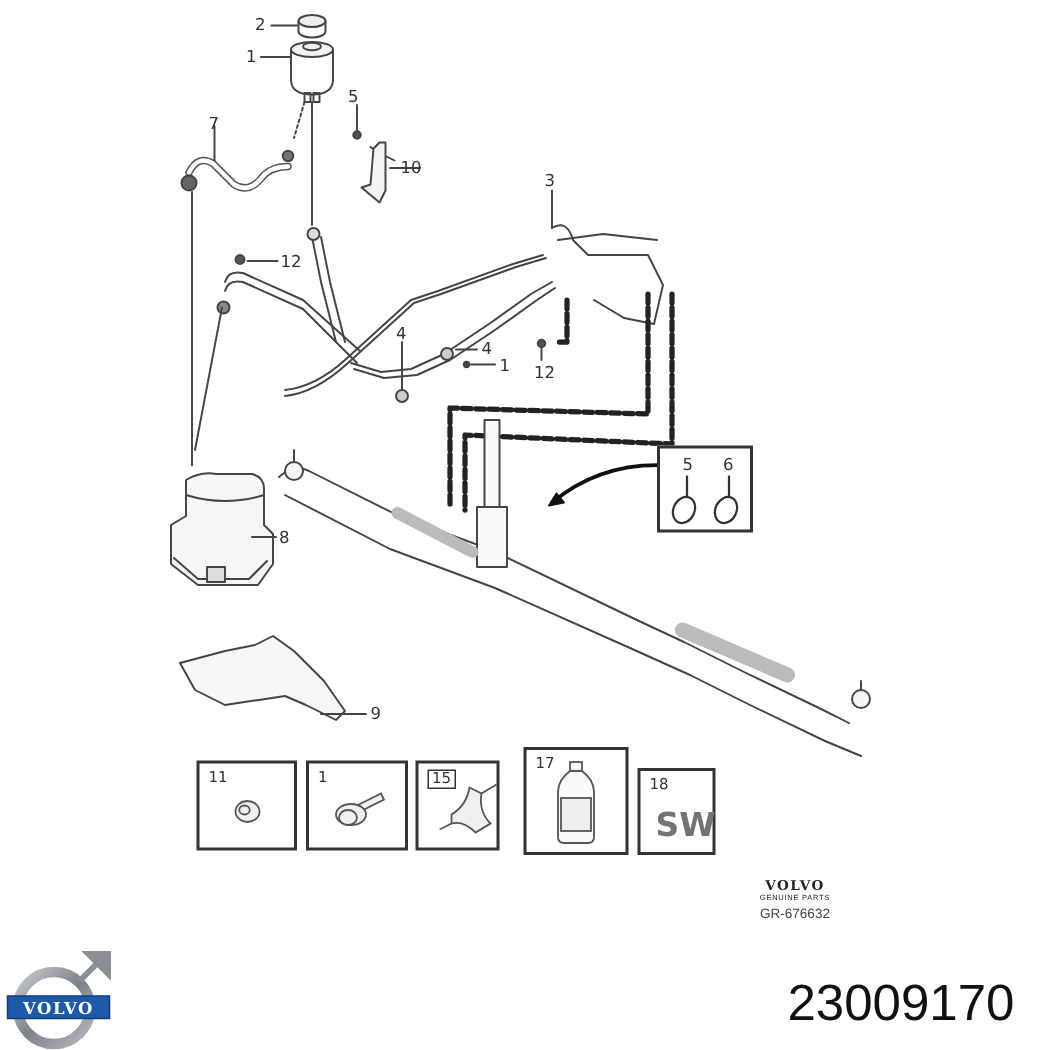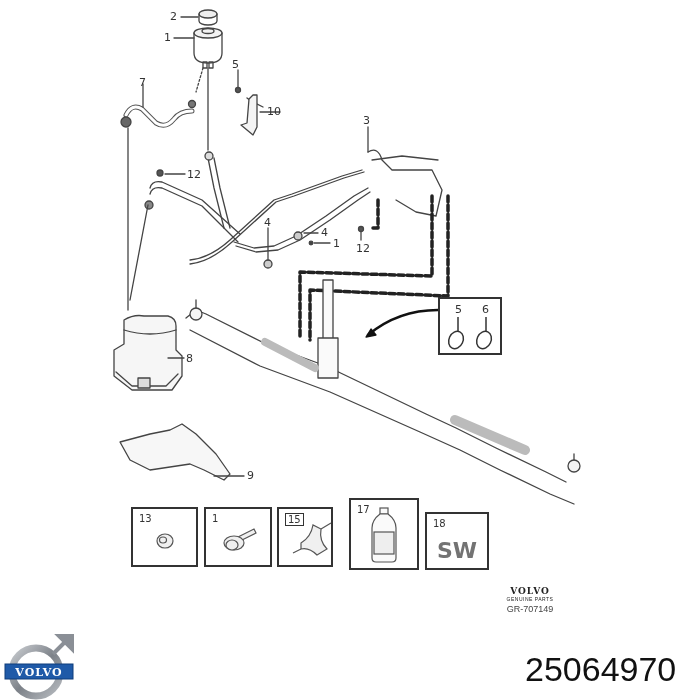--- a/index.html
+++ b/index.html
@@ -128,21 +128,21 @@
     <g fill="none" stroke="#333" stroke-width="1.5">
       <line x1="18" y1="18" x2="18" y2="32"></line>
         <line x1="46" y1="18" x2="46" y2="32"></line>
       <ellipse cx="16" cy="41" rx="7" ry="9" transform="rotate(25 16 41)"></ellipse>
       <ellipse cx="44" cy="41" rx="7" ry="9" transform="rotate(25 44 41)"></ellipse>
     </g>
   </svg>
 </div>
 
 <div class="box" style="left:131px;top:507px;width:67px;height:60px;">
-  <span class="num">13</span>
+  <span class="num">11</span>
   <svg width="64" height="56" style="position:absolute;left:0;top:0">
     <g fill="#f0f0f0" stroke="#555" stroke-width="1.2">
         <ellipse cx="32" cy="32" rx="8" ry="7"></ellipse>
         <ellipse cx="30" cy="31" rx="3.5" ry="3"></ellipse>
       </g>
   </svg>
 </div>
 <div class="box" style="left:204px;top:507px;width:68px;height:60px;">
   <span class="num">1</span>
   <svg width="64" height="56" style="position:absolute;left:0;top:0">
@@ -165,38 +165,38 @@
 <div class="box" style="left:349px;top:498px;width:70px;height:72px;">
   <span class="num">17</span>
   <svg width="66" height="68" style="position:absolute;left:0;top:0">
     <g fill="#fafafa" stroke="#555" stroke-width="1.2">
         <rect x="29" y="8" width="8" height="6"></rect>
         <path d="M29 14 q-8 6 -8 14 v30 q0 4 4 4 h16 q4 0 4 -4 v-30 q0 -8 -8 -14 z"></path>
         <rect x="23" y="32" width="20" height="22" fill="#eee"></rect>
       </g>
   </svg>
 </div>
-<div class="box" style="left:425px;top:512px;width:64px;height:58px;">
+<div class="box" style="left:425px;top:512px;width:52px;height:58px;">
   <span class="num">18</span>
   <span class="sw">SW</span>
 </div>
 
 <div class="brand">
   <div class="v">VOLVO</div>
   <div class="g">GENUINE PARTS</div>
-  <div class="gr">GR-707149</div>
+  <div class="gr">GR-676632</div>
 </div>
 
 <svg class="logo" viewBox="0 0 72 72">
   <defs>
     <linearGradient id="ring" x1="0" y1="0" x2="1" y2="1">
       <stop offset="0" stop-color="#c9ccd0"></stop>
         <stop offset="0.5" stop-color="#7d8289"></stop>
         <stop offset="1" stop-color="#b7bbc0"></stop>
     </linearGradient>
   </defs>
   <circle cx="33" cy="44" r="24" fill="none" stroke="url(#ring)" stroke-width="7"></circle>
   <path d="M50 26 l14 -14 M56 8 h13 v13 z" stroke="#8a8f96" stroke-width="4" fill="#8a8f96"></path>
   <rect x="2" y="36" width="68" height="15" fill="#1f5aa8" stroke="#0f3d7a" stroke-width="1"></rect>
   <text x="36" y="48" text-anchor="middle" font-family="DejaVu Serif, serif" font-weight="bold" font-size="11" fill="#fff" letter-spacing="1">VOLVO</text>
 </svg>
 
-<div class="partno">25064970</div>
+<div class="partno">23009170</div>
 
 </body></html>

